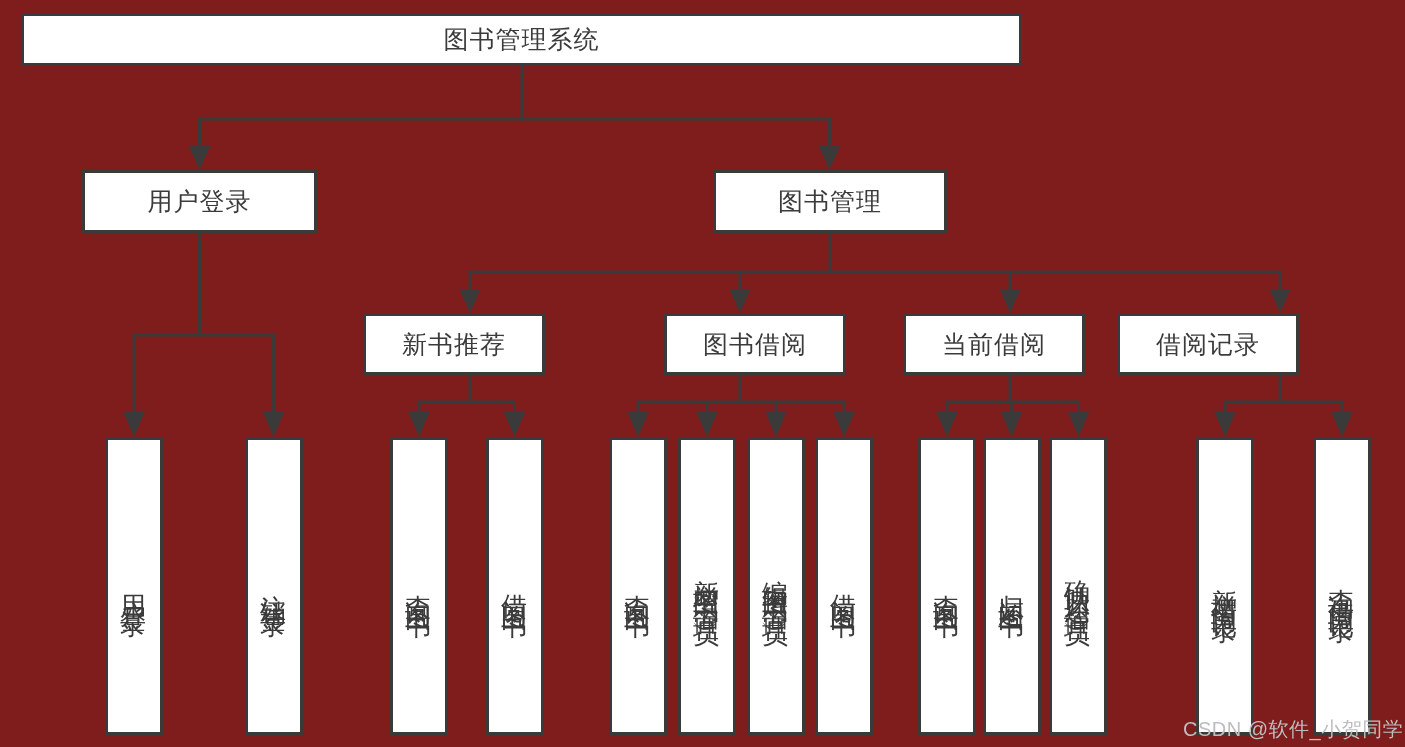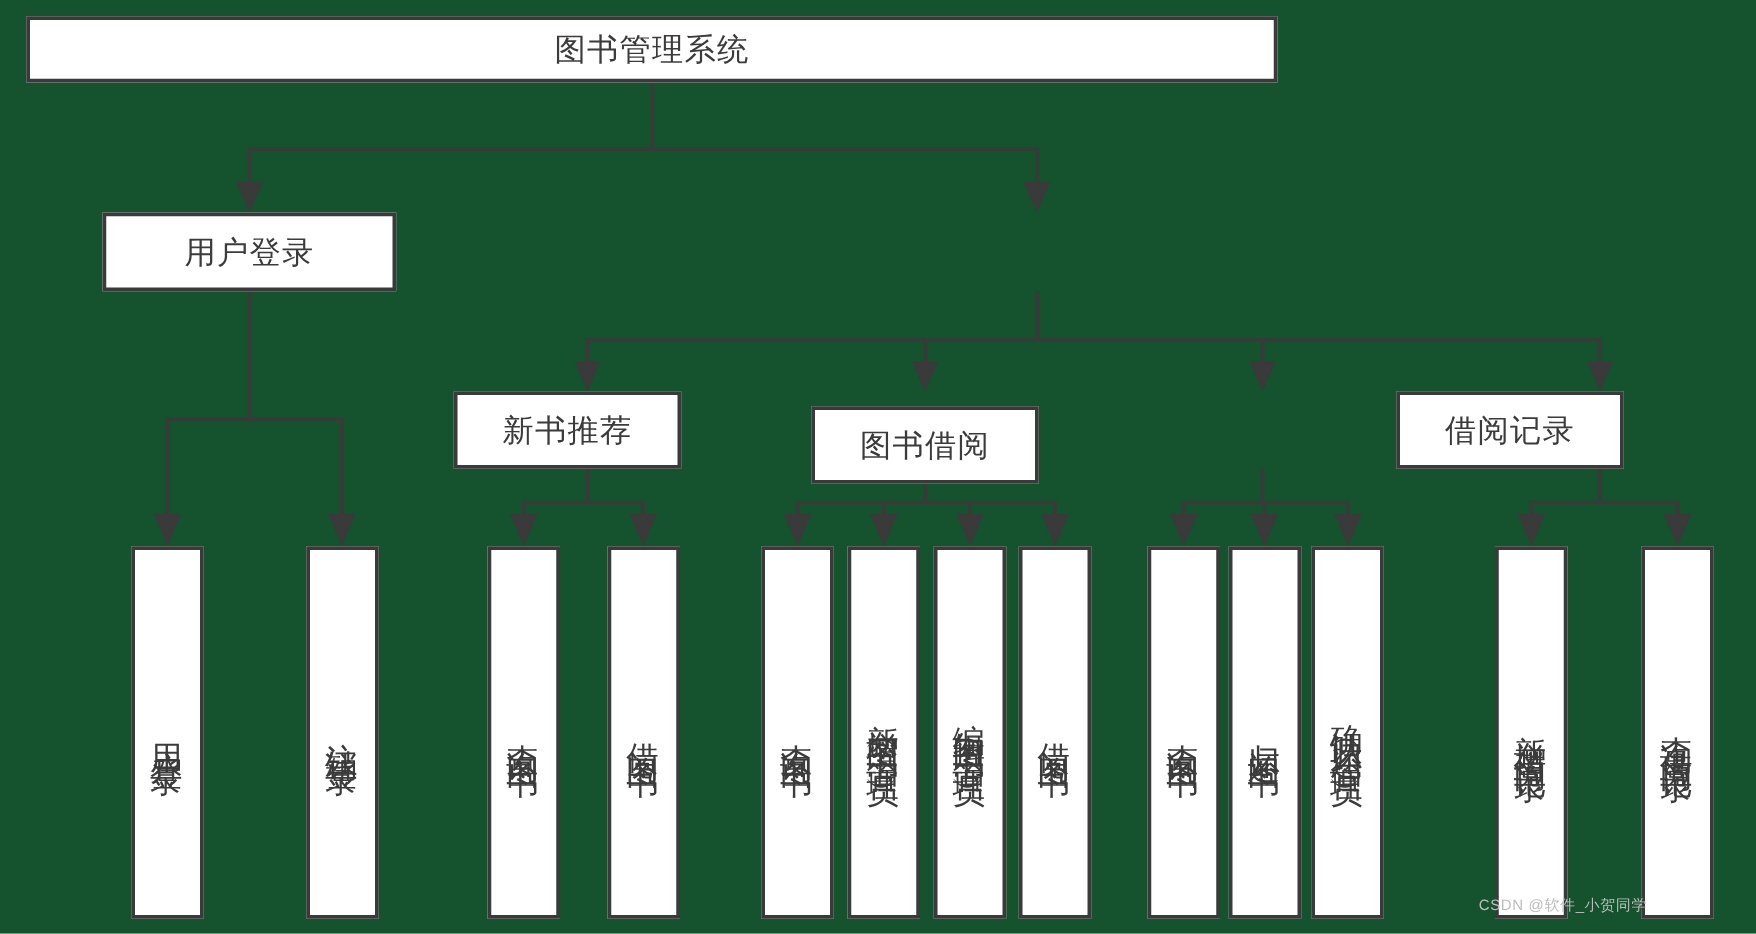--- a/index.html
+++ b/index.html
@@ -1,20 +1,20 @@
 <!DOCTYPE html>
 <html><head>
 <meta charset="utf-8">
 <style>
   html, body { margin: 0; padding: 0; background: #ffffff; }
   .stage {
     position: relative;
     width: 1405px;
     height: 747px;
-    background: #14532d;
+    background: #7f1d1d;
     overflow: hidden;
     font-family: "Liberation Sans", "DejaVu Sans", sans-serif;
   }
   .wires {
     position: absolute;
     left: 0; top: 0;
     width: 1405px; height: 747px;
   }
   .node {
     position: absolute;
@@ -35,41 +35,41 @@
     letter-spacing: 6px;
     color: #3b3b3b;
     white-space: nowrap;
   }
   
   .root  { left: 21px;  top: 13px;  width: 1001px; height: 53px; }
   .l2a   { left: 82px;  top: 170px; width: 235px;  height: 63px; }
   .l2b   { left: 713px; top: 170px; width: 234px;  height: 63px; }
   .l3    { top: 313px;  height: 62px; width: 182px; }
   .l3a   { left: 363px; }
-  .l3b   { left: 649px; margin-top: 12px; }
+  .l3b   { left: 664px; }
   .l3c   { left: 903px; }
   .l3d   { left: 1117px; }
   .lf1  { left: 105px; }
   .lf2  { left: 245px; }
   .lf3  { left: 390px; }
   .lf4  { left: 486px; }
   .lf5  { left: 609px; }
   .lf6  { left: 678px; }
   .lf7  { left: 747px; }
   .lf8  { left: 815px; }
   .lf9  { left: 918px; }
   .lf10 { left: 983px; }
   .lf11 { left: 1049px; }
   .lf12 { left: 1196px; }
   .lf13 { left: 1313px; }
   .watermark {
     position: absolute;
     left: 1183px;
     top: 716px;
-    font-size: 12px;
+    font-size: 20px;
     color: #bdbdbd;
     z-index: 3;
     white-space: nowrap;
     letter-spacing: 0.5px;
   }
 </style>
 </head>
 <body>
 
 <div class="stage">
@@ -121,26 +121,32 @@
     </g>
   </svg>
 
   <div class="node h root">
     <span>图书管理系统</span>
   </div>
 
   <div class="node h l2a">
     <span>用户登录</span>
   </div>
+  <div class="node h l2b">
+    <span>图书管理</span>
+  </div>
 
   <div class="node h l3 l3a">
     <span>新书推荐</span>
   </div>
   <div class="node h l3 l3b">
     <span>图书借阅</span>
+  </div>
+  <div class="node h l3 l3c">
+    <span>当前借阅</span>
   </div>
   <div class="node h l3 l3d">
     <span>借阅记录</span>
   </div>
 
   <div class="node leaf lf1">
     <span class="vtext">用户登录</span>
   </div>
   <div class="node leaf lf2">
     <span class="vtext">注销登录</span>

